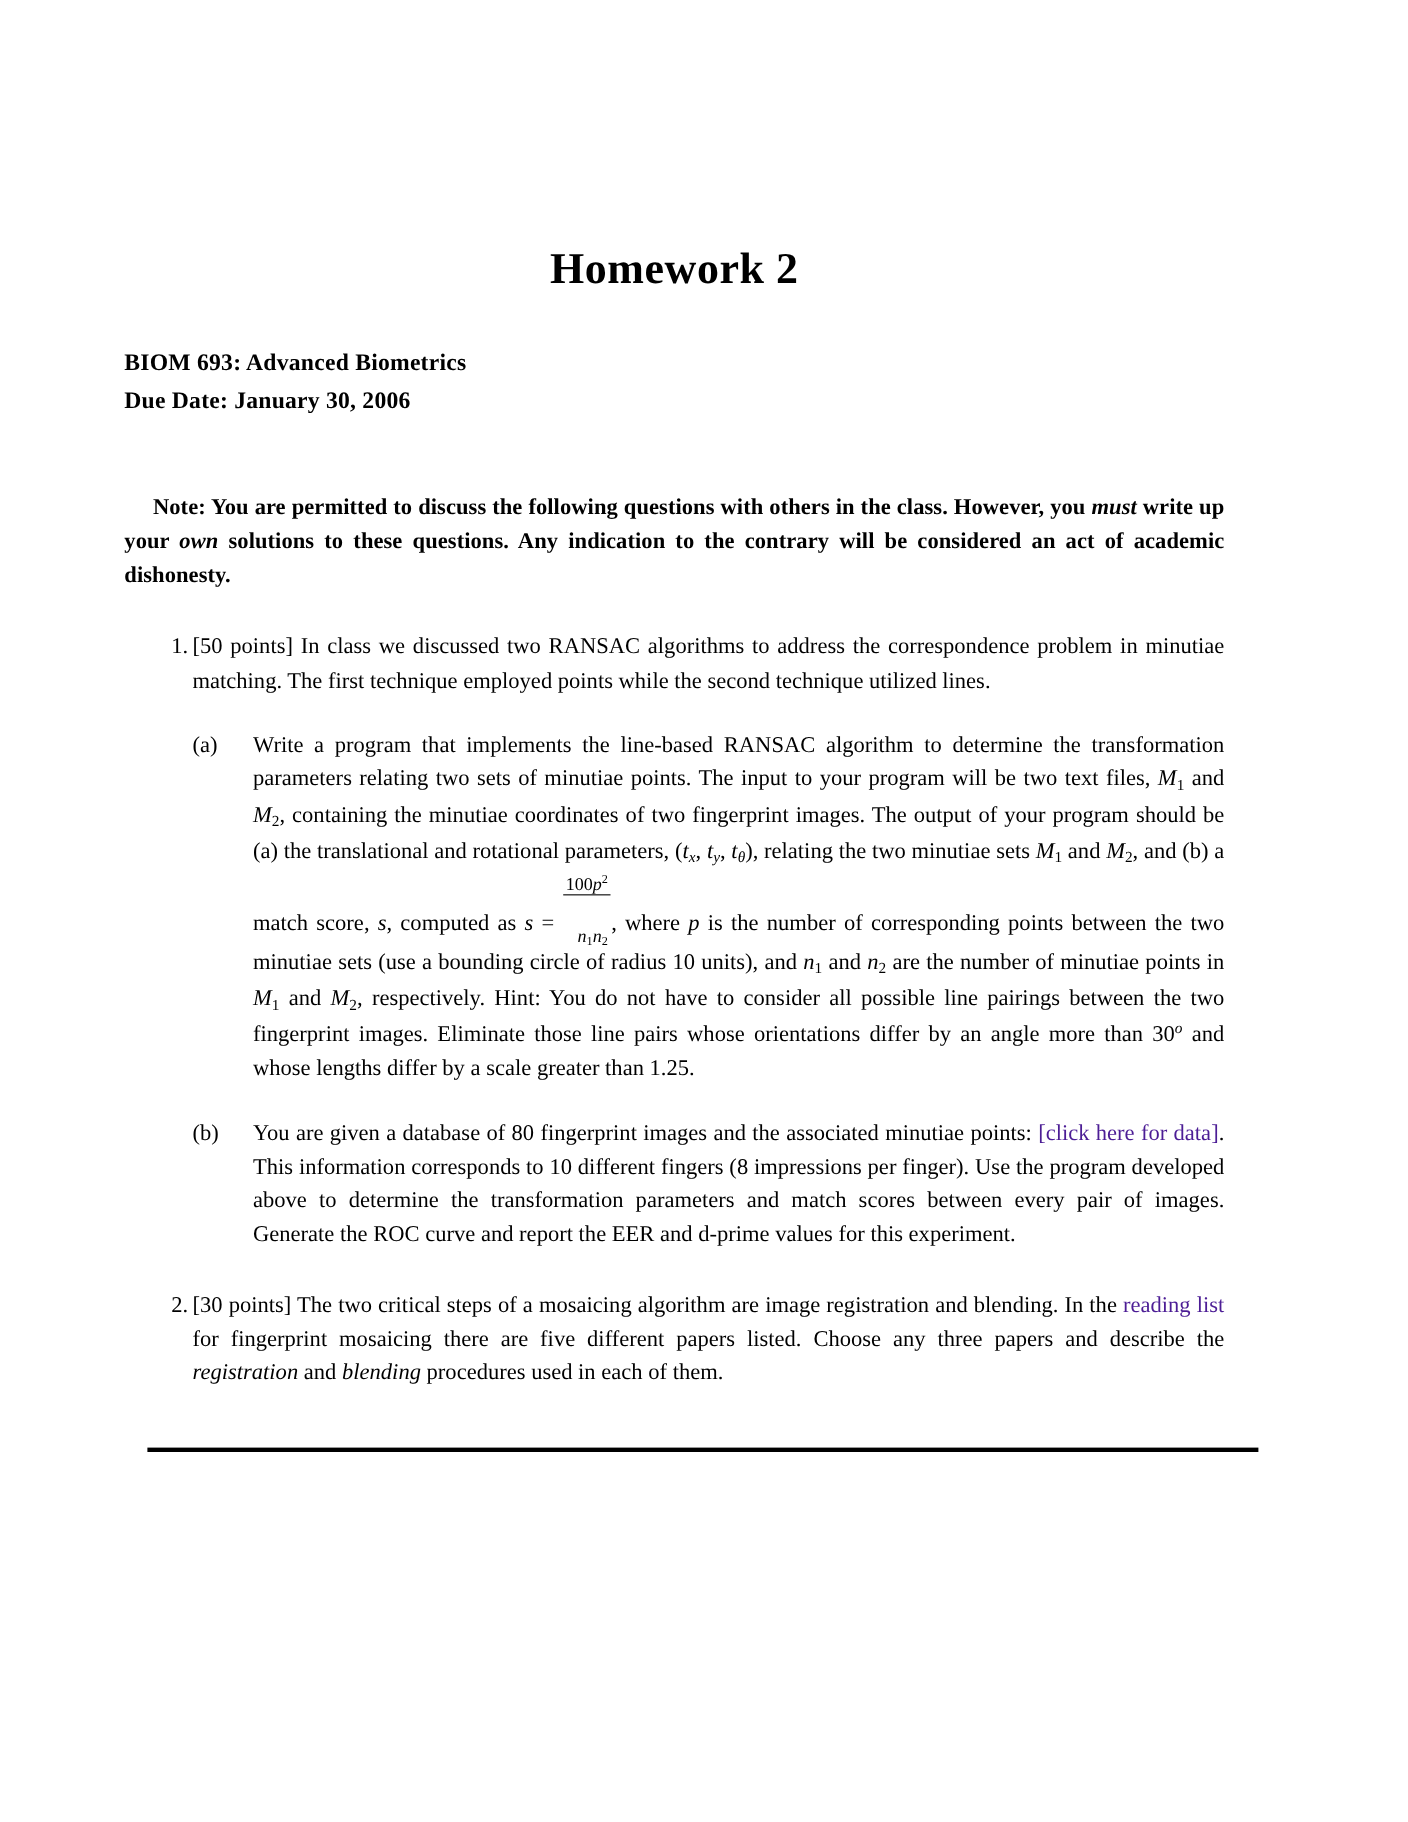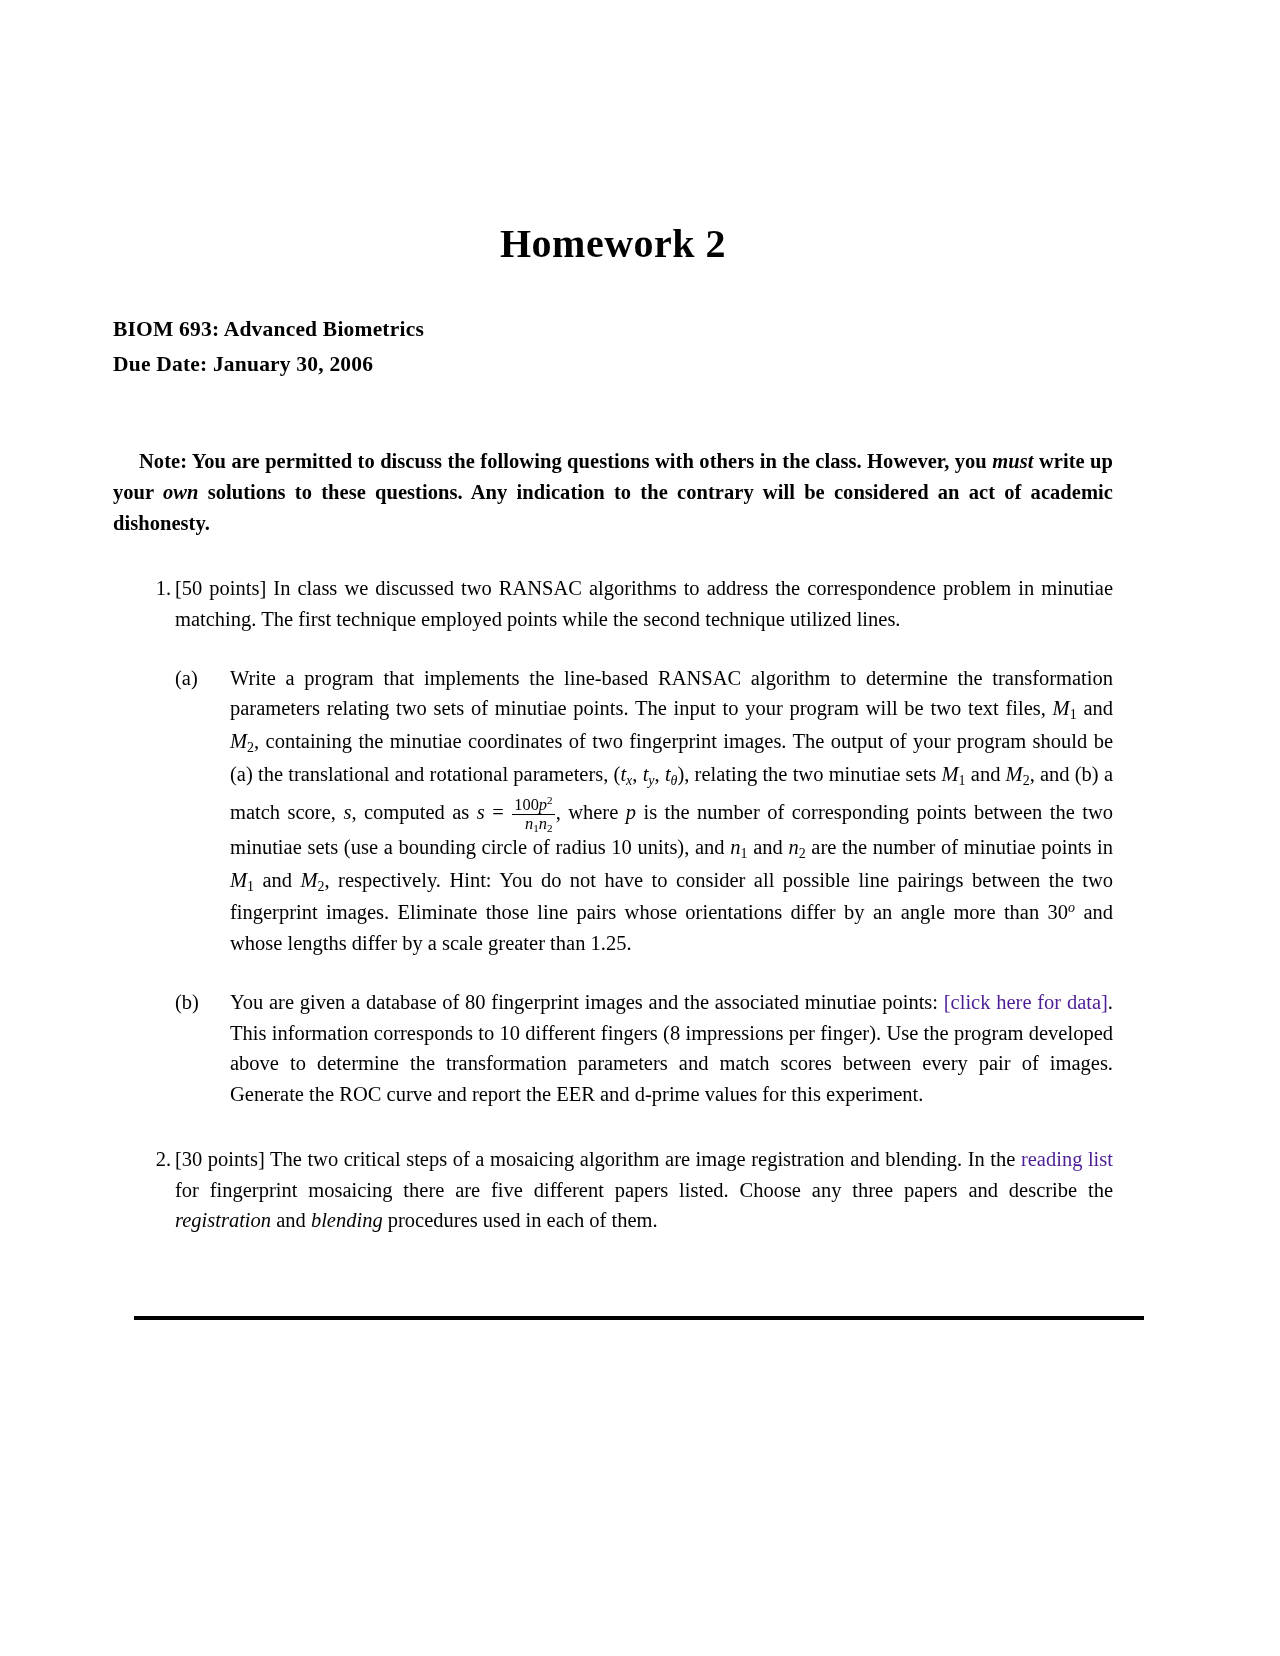--- a/index.html
+++ b/index.html
@@ -136,20 +136,21 @@
     top: 0.18em;
   }
   .frac .num {
     display: block;
     padding: 0 2px 1px 2px;
     border-bottom: 1.1px solid #000;
   }
   .frac .den {
     display: block;
     padding: 1px 2px 0 2px;
+    margin-top: 28px;
   }
 
   .link {
     color: #4c1d95;
     text-decoration: none;
   }
 
   
   .bottom-rule {
     position: absolute;

